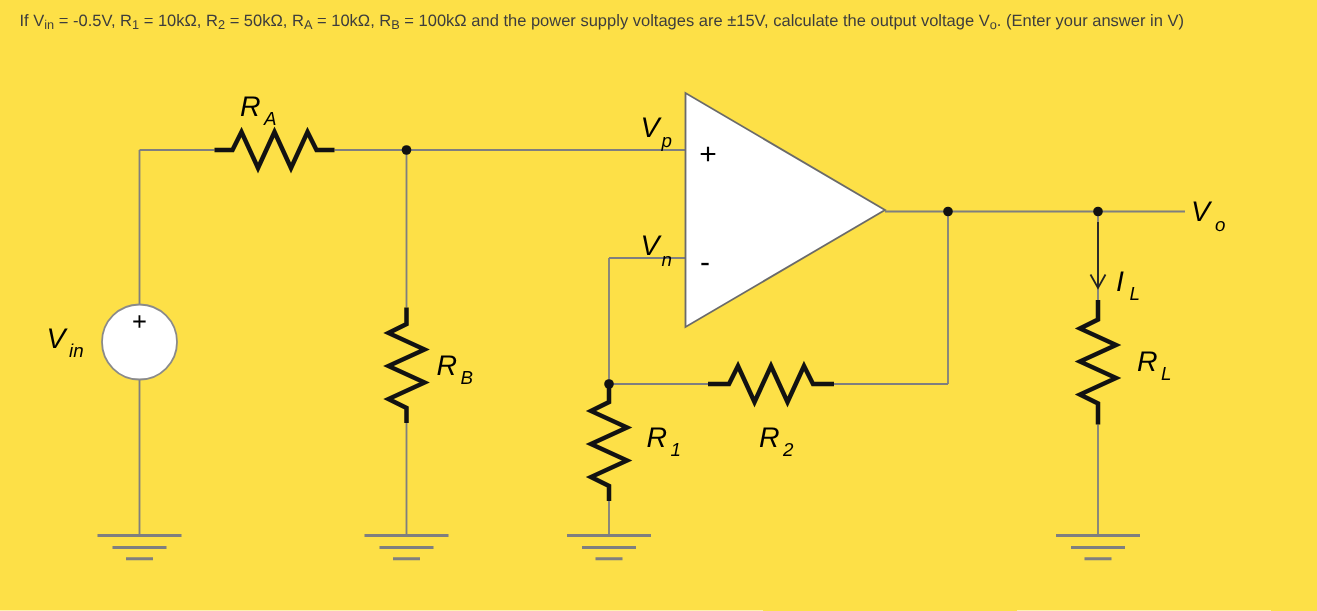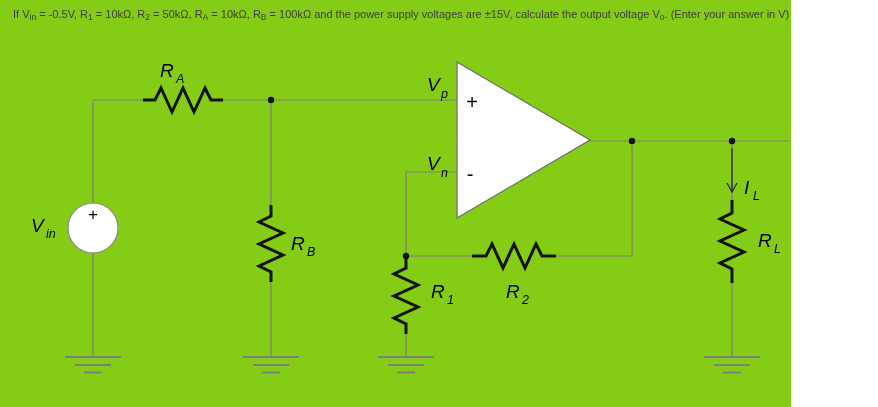--- a/index.html
+++ b/index.html
@@ -1,17 +1,17 @@
 <!DOCTYPE html>
 <html><head>
 <meta charset="utf-8">
 <style>
   html,body{margin:0;padding:0;background:#ffffff;}
   .page{
-    position:relative;width:791px;height:407px;background:#84cc16;overflow:hidden;
+    position:relative;width:878px;height:407px;background:#fde047;overflow:hidden;
     font-family:"Liberation Sans",sans-serif;
   }
   .question{
     position:absolute;left:13px;top:7px;width:860px;
     font-size:11px;line-height:14px;color:#3d3d3d;white-space:nowrap;
   }
   .question sub{
     font-size:8.5px;position:relative;top:2px;vertical-align:baseline;line-height:0;
   }
   svg.circuit{position:absolute;left:0;top:0;}

